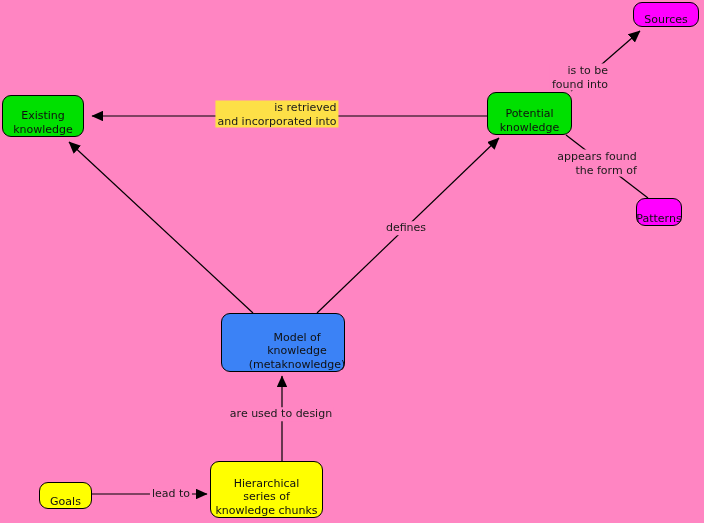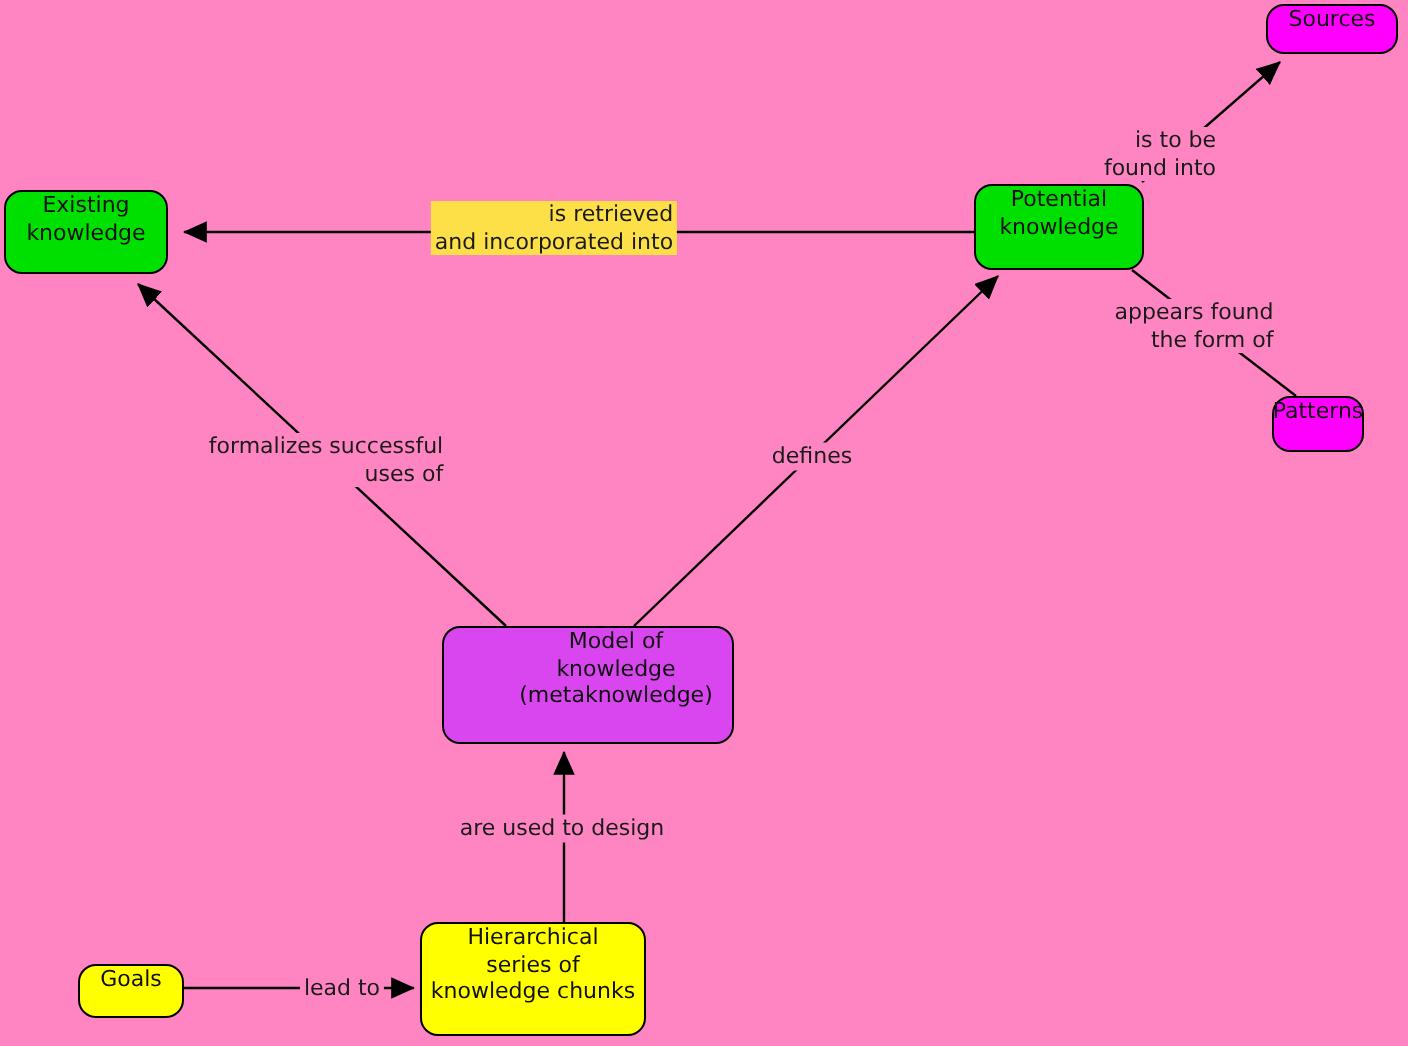--- a/index.html
+++ b/index.html
@@ -35,21 +35,21 @@
     white-space: nowrap;
     padding: 0 2px;
   }
   .node {
     position: absolute;
     box-sizing: border-box;
     border: 1.6px solid #000000;
     border-radius: 9px;
     display: flex;
     flex-direction: column;
-    justify-content: flex-start;
+    justify-content: flex-end;
     align-items: center;
     text-align: center;
     font-size: 11px;
     line-height: 13.5px;
     color: #101010;
     white-space: nowrap;
   }
   .node span, .edge-label span { display: block; }
 </style>
 </head>
@@ -80,24 +80,20 @@
   <div class="edge-label" style="left: 580px; top: 77px; background: rgb(255, 133, 194);">
     <span>is to be</span>
     <span>found into</span>
   </div>
 
   <div class="edge-label" style="left: 597px; top: 163px; background: rgb(255, 133, 194);">
     <span>appears found</span>
     <span>the form of</span>
   </div>
 
-  <div class="edge-label" style="left: 163px; top: 230px; background: rgb(255, 133, 194);">
-    <span>formalizes successful</span>
-    <span>uses of</span>
-  </div>
 
   <div class="edge-label" style="left: 406px; top: 228px; background: rgb(255, 133, 194);">
     <span>defines</span>
   </div>
 
   <div class="edge-label" style="left: 281px; top: 414px; background: rgb(255, 133, 194);">
     <span>are used to design</span>
   </div>
 
   <div class="edge-label" style="left: 171px; top: 494px; background: rgb(255, 133, 194);">
@@ -115,21 +111,21 @@
 
   <div class="node" style="left: 487px; top: 92px; width: 85px; height: 43px; background: rgb(0, 224, 0);">
     <span>Potential</span>
     <span>knowledge</span>
   </div>
 
   <div class="node" style="left: 636px; top: 198px; width: 46px; height: 28px; background: rgb(255, 0, 255);">
     <span>Patterns</span>
   </div>
 
-  <div class="node" style="left: 221px; top: 313px; width: 146px; height: 59px; background: #d946ef; padding-left: 28px;">
+  <div class="node" style="left: 221px; top: 313px; width: 124px; height: 59px; background: #3b82f6; padding-left: 28px;">
     <span>Model of</span>
     <span>knowledge</span>
     <span>(metaknowledge)</span>
   </div>
 
   <div class="node" style="left: 210px; top: 461px; width: 113px; height: 57px; background: rgb(255, 255, 0);">
     <span>Hierarchical</span>
     <span>series of</span>
     <span>knowledge chunks</span>
   </div>

